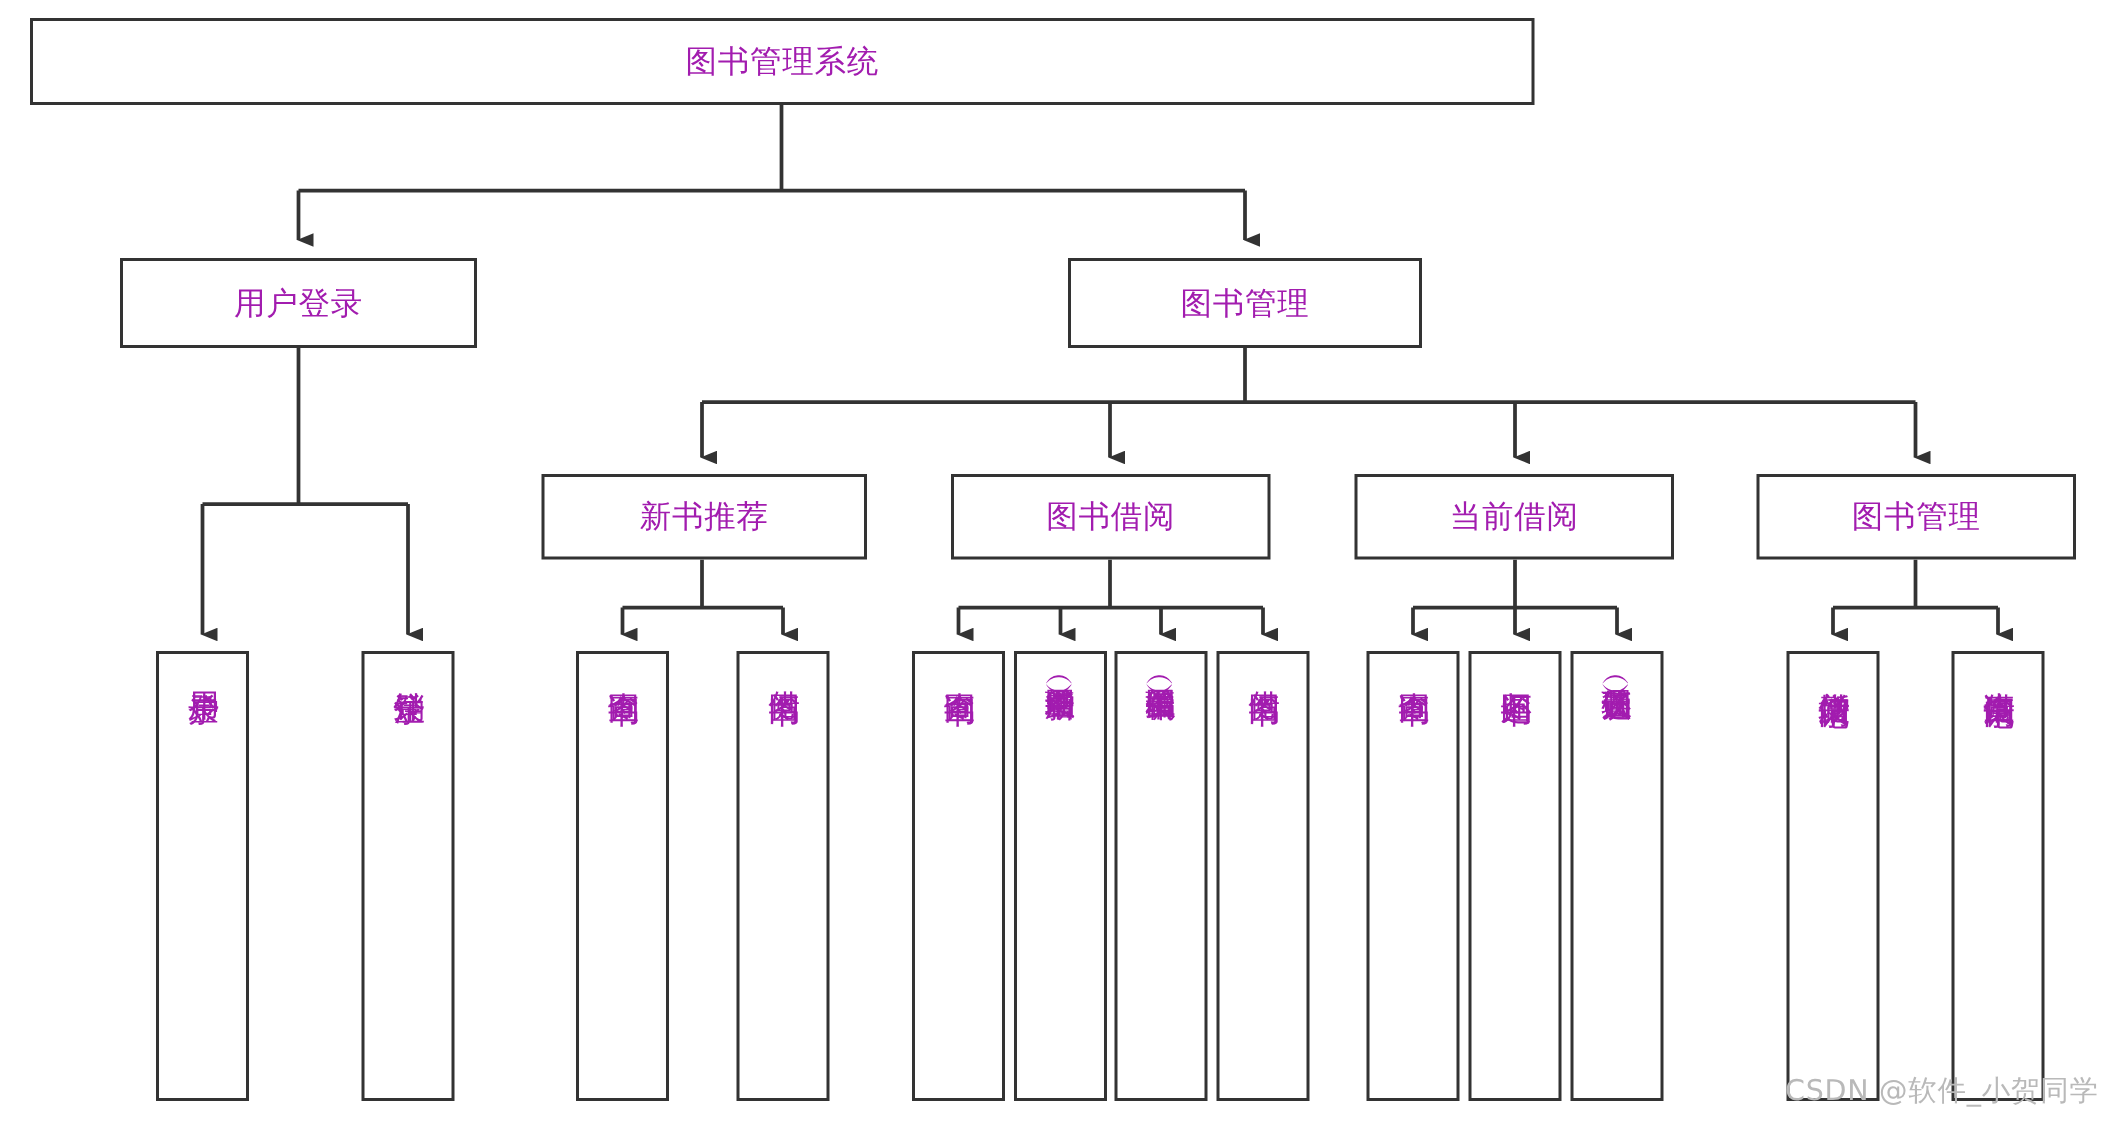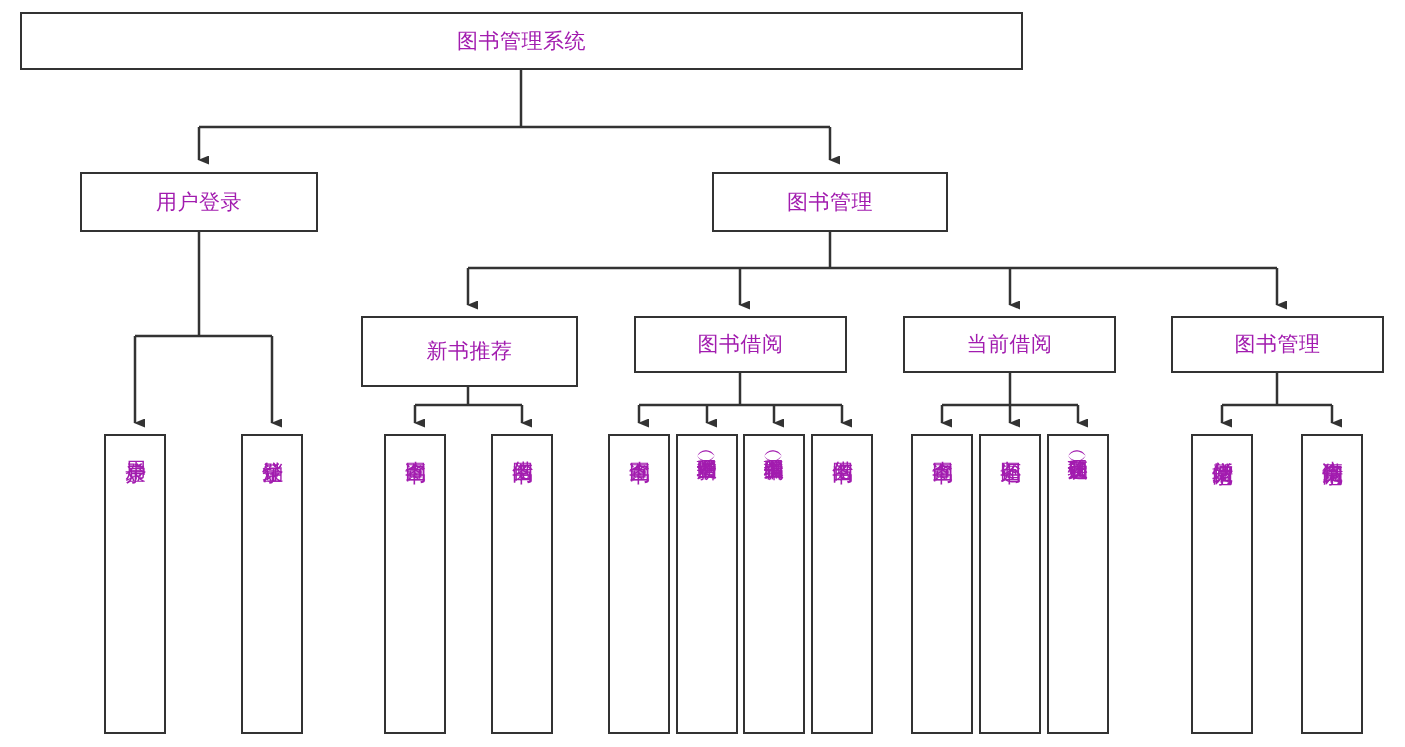--- a/index.html
+++ b/index.html
@@ -141,21 +141,21 @@
     <span class="label">图书管理系统</span>
   </div>
 
   <div class="node horizontal" style="left:80px; top:172px; width:238px; height:60px;">
     <span class="label">用户登录</span>
   </div>
   <div class="node horizontal" style="left:712px; top:172px; width:236px; height:60px;">
     <span class="label">图书管理</span>
   </div>
 
-  <div class="node horizontal" style="left:361px; top:316px; width:217px; height:71px;">
+  <div class="node horizontal" style="left:361px; top:316px; width:217px; height:57px;">
     <span class="label">新书推荐</span>
   </div>
   <div class="node horizontal" style="left:634px; top:316px; width:213px; height:57px;">
     <span class="label">图书借阅</span>
   </div>
   <div class="node horizontal" style="left:903px; top:316px; width:213px; height:57px;">
     <span class="label">当前借阅</span>
   </div>
   <div class="node horizontal" style="left:1171px; top:316px; width:213px; height:57px;">
     <span class="label">图书管理</span>
@@ -198,14 +198,15 @@
     <span class="label">确认归还（管理员）</span>
   </div>
 
   <div class="node vertical" style="left:1191px; top:434px; width:62px; height:300px;">
     <span class="label">新增借阅记录</span>
   </div>
   <div class="node vertical" style="left:1301px; top:434px; width:62px; height:300px;">
     <span class="label">查询借阅记录</span>
   </div>
 
+  <div class="watermark" style="left:1190px; top:714px;">CSDN @软件_小贺同学</div>
 
 </div>
 
 </body></html>

